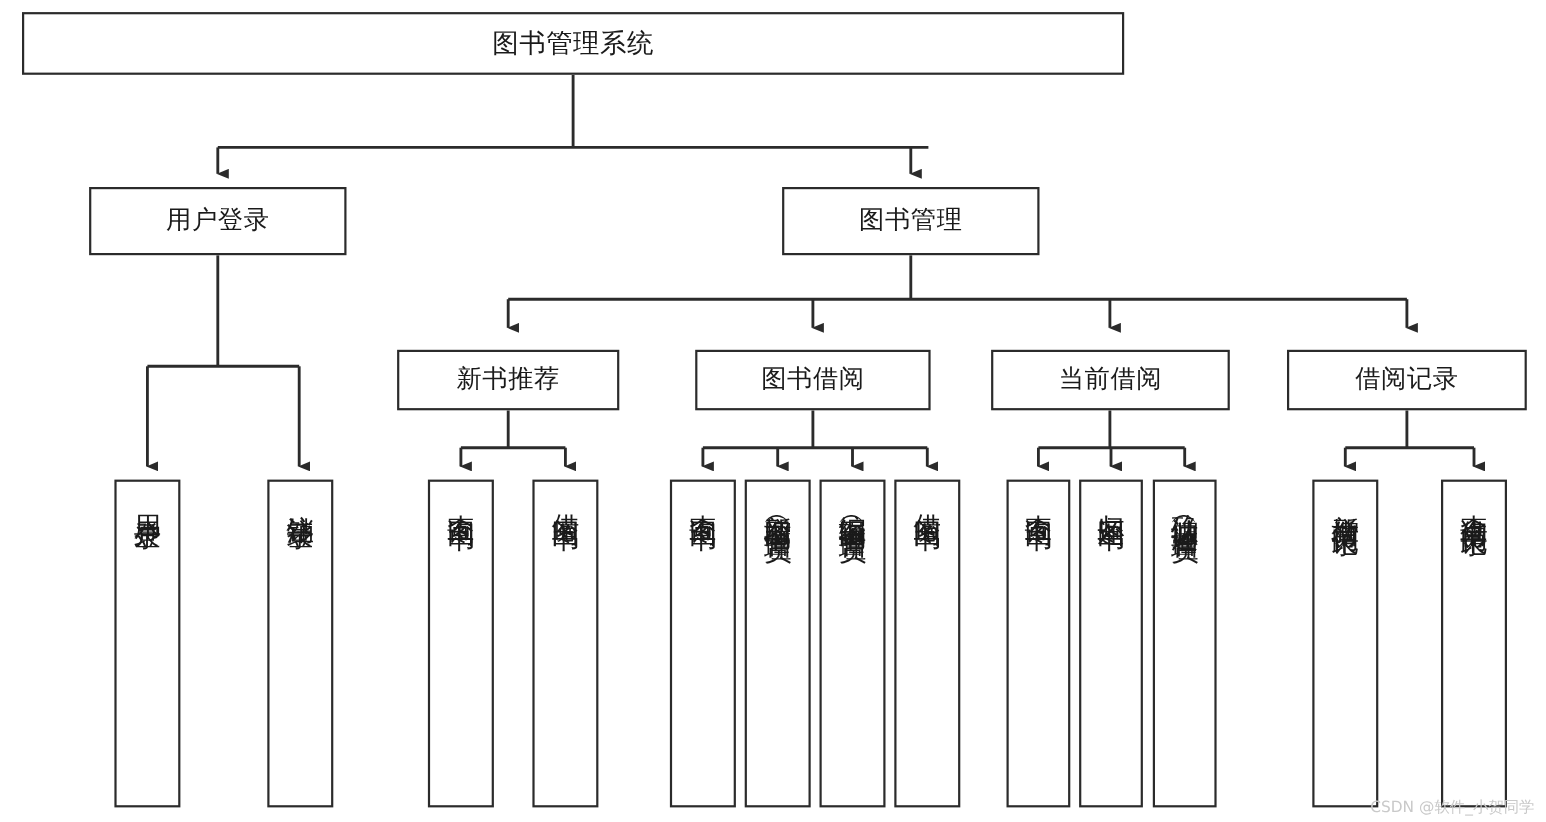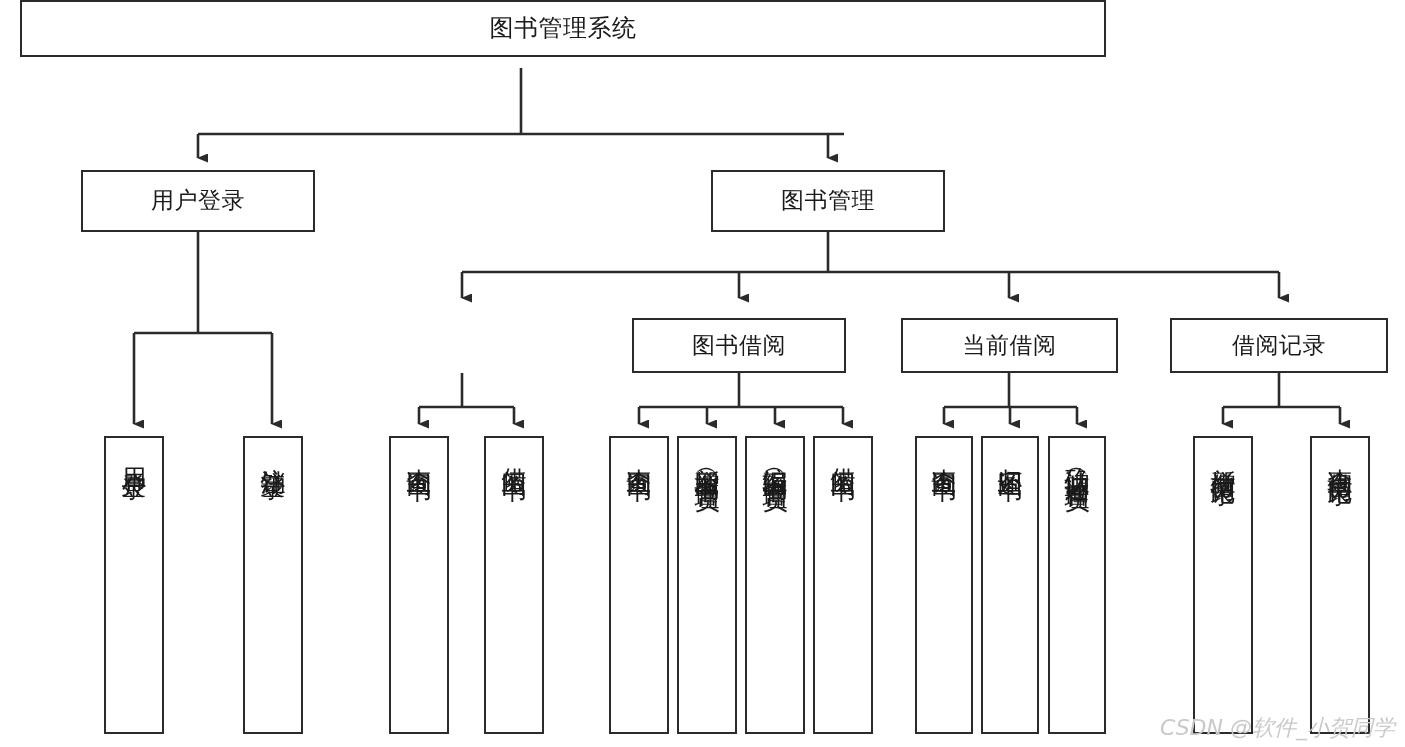--- a/index.html
+++ b/index.html
@@ -57,25 +57,24 @@
     text-orientation: upright;
     font-size: 25px;
     line-height: 1.0;
     letter-spacing: 3px;
     white-space: nowrap;
   }
   .watermark {
     position: absolute;
     right: 10px;
     bottom: 4px;
-    font-size: 22px;
+    font-size: 14px;
     color: #c9c9c9;
     white-space: nowrap;
     pointer-events: none;
-    font-style: italic;
   }
 </style>
 </head>
 <body>
 
 <div id="diagram-root">
 
   <svg id="tree-svg" viewBox="0 0 1405 747">
     <defs>
       <marker id="arrowhead" markerWidth="9" markerHeight="11" refX="4.5" refY="10" orient="auto" markerUnits="userSpaceOnUse">
@@ -119,31 +118,34 @@
       <path d="M1010,407 L1010,424" marker-end="url(#arrowhead)"></path>
       <path d="M1077,407 L1077,424" marker-end="url(#arrowhead)"></path>
 
       <path d="M1279,373 L1279,407"></path>
       <path d="M1223,407 L1340,407"></path>
       <path d="M1223,407 L1223,424" marker-end="url(#arrowhead)"></path>
       <path d="M1340,407 L1340,424" marker-end="url(#arrowhead)"></path>
     </g>
   </svg>
 
-  <div class="node-box root horiz" style="left:20px; top:0; width:1086px; height:57px;">
+  <div class="node-box root horiz" style="left:20px; top:11px; width:1002px; height:57px;">
     <span class="node-label">图书管理系统</span>
   </div>
 
   <div class="node-box horiz" style="left:81px; top:170px; width:234px; height:62px;">
     <span class="node-label">用户登录</span>
   </div>
   <div class="node-box horiz" style="left:711px; top:170px; width:234px; height:62px;text-align:right;">
     <span class="node-label">图书管理</span>
   </div>
 
+  <div class="node-box horiz" style="left:361px; top:318px; width:202px; height:55px;">
+    <span class="node-label">新书推荐</span>
+  </div>
   <div class="node-box horiz" style="left:632px; top:318px; width:214px; height:55px;">
     <span class="node-label">图书借阅</span>
   </div>
   <div class="node-box horiz" style="left:1170px; top:318px; width:218px; height:55px;">
     <span class="node-label">借阅记录</span>
   </div>
   <div class="node-box horiz" style="left:901px; top:318px; width:217px; height:55px;">
     <span class="node-label">当前借阅</span>
   </div>
 

